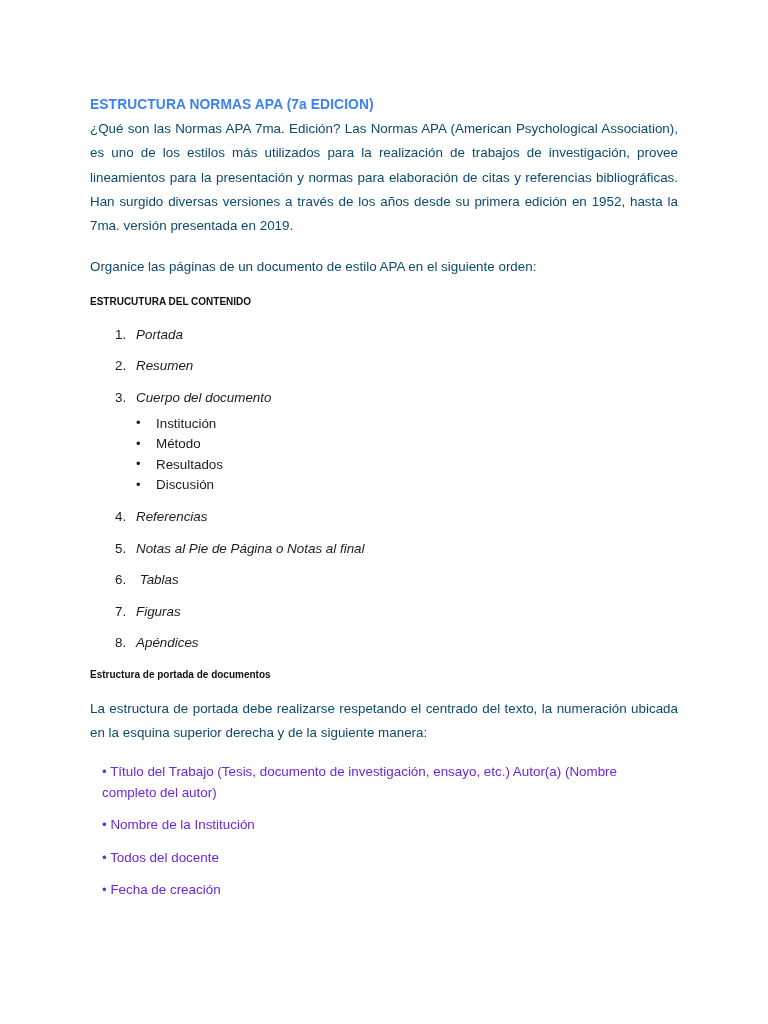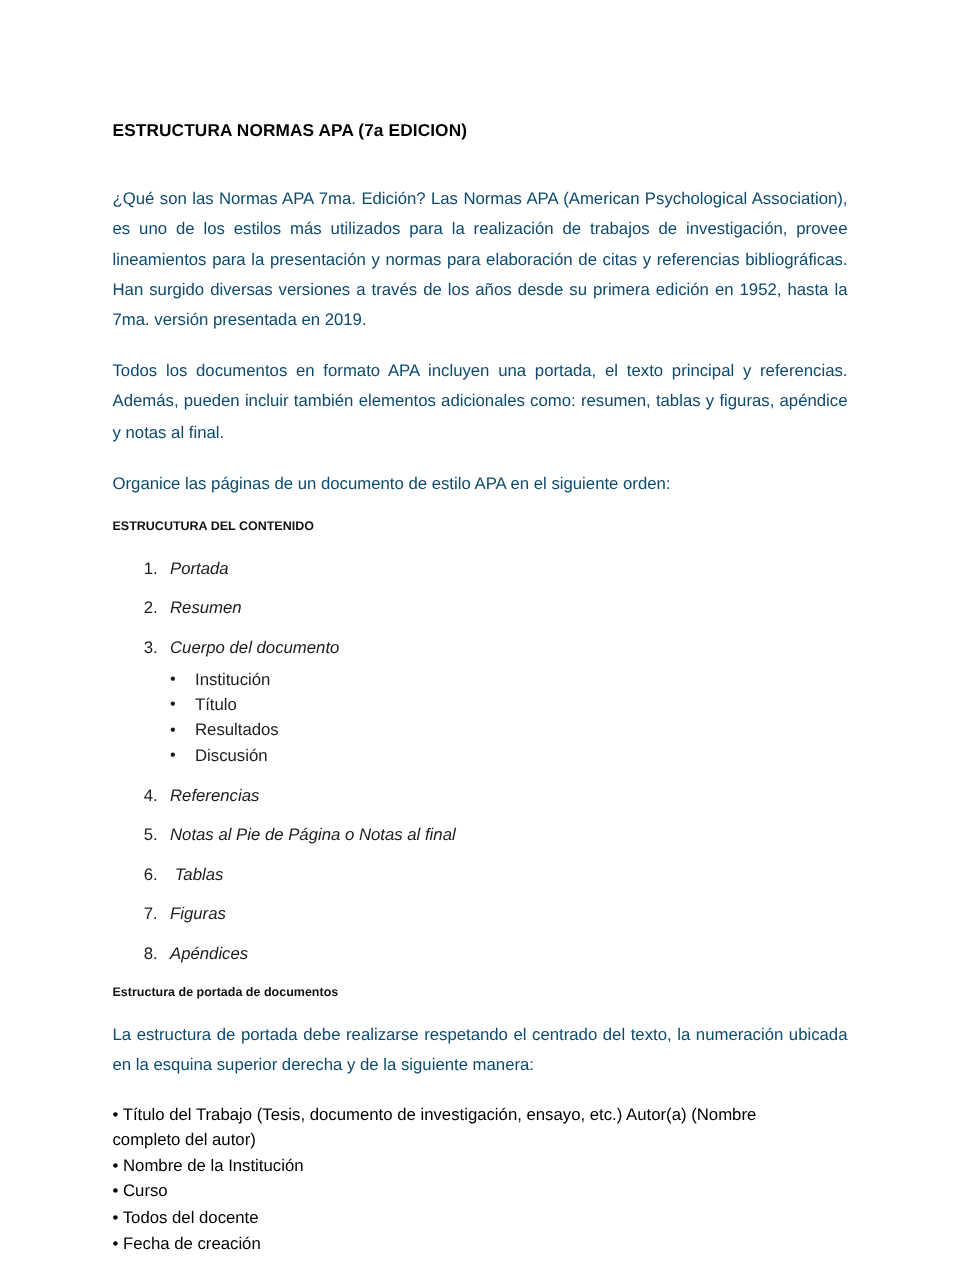--- a/index.html
+++ b/index.html
@@ -26,23 +26,23 @@
   }
 
   .content {
     width: 588px;
   }
 
   
   .h-main {
     font-size: 13.8px;
     font-weight: bold;
-    color: #000000;
+    color: #3b82f6;
     letter-spacing: 0.1px;
-    margin: 0 0 34px 0;
+    margin: 0 0 4px 0;
     line-height: 1.25;
   }
   .h-sub {
     font-size: 10px;
     font-weight: bold;
     color: #111111;
     margin: 16px 0 15px 0;
     line-height: 1.25;
   }
 
@@ -107,37 +107,36 @@
 
   
   .flat-list {
     margin: 0;
     padding: 0;
     list-style: none;
   }
   .flat-item {
     font-size: 13.4px;
     line-height: 20.6px;
-    color: #000000;
+    color: #6d28d9;
     text-align: left;
-    margin: 0;
+    margin: 12px;
   }
   .flat-item.wide { width: 545px; }
 </style>
 </head>
 <body>
 
 <div class="page">
   <div class="content">
 
     <h1 class="h-main">ESTRUCTURA NORMAS APA (7a EDICION)</h1>
 
     <p class="para">¿Qué son las Normas APA 7ma. Edición? Las Normas APA (American Psychological Association), es uno de los estilos más utilizados para la realización de trabajos de investigación, provee lineamientos para la presentación y normas para elaboración de citas y referencias bibliográficas.  Han surgido diversas versiones a través de los años desde su primera edición en 1952, hasta la 7ma. versión presentada en 2019.</p>
 
-    <p class="para">Todos los documentos en formato APA incluyen una portada, el texto principal y referencias. Además, pueden incluir también elementos adicionales como: resumen, tablas y figuras, apéndice y notas al final.</p>
 
     <p class="para">Organice las páginas de un documento de estilo APA en el siguiente orden:</p>
 
     <h2 class="h-sub">ESTRUCUTURA DEL CONTENIDO</h2>
 
     <ol class="num-list">
 
       <li class="num-item">
         <span class="marker">1.</span>
         <span class="itext">Portada</span>
@@ -152,21 +151,21 @@
         <span class="marker">3.</span>
         <span class="itext">Cuerpo del documento</span>
 
         <ul class="bul-list">
           <li class="bul-item">
             <span class="dot">•</span>
             <span>Institución</span>
           </li>
           <li class="bul-item">
             <span class="dot">•</span>
-            <span>Título</span>
+            <span>Método</span>
           </li>
           <li class="bul-item">
             <span class="dot">•</span>
             <span>Resultados</span>
           </li>
           <li class="bul-item">
             <span class="dot">•</span>
             <span>Discusión</span>
           </li>
         </ul>
@@ -199,19 +198,18 @@
 
     </ol>
 
     <h2 class="h-sub">Estructura de portada de documentos</h2>
 
     <p class="para">La estructura de portada debe realizarse respetando el centrado del texto, la numeración ubicada en la esquina superior derecha y de la siguiente manera:</p>
 
     <div class="flat-list">
       <div class="flat-item wide">• Título del Trabajo (Tesis, documento de investigación, ensayo, etc.) Autor(a) (Nombre completo del autor)</div>
       <div class="flat-item">• Nombre de la Institución</div>
-      <div class="flat-item">• Curso</div>
       <div class="flat-item">• Todos del docente</div>
       <div class="flat-item">• Fecha de creación</div>
     </div>
 
   </div>
 </div>
 
 </body></html>

